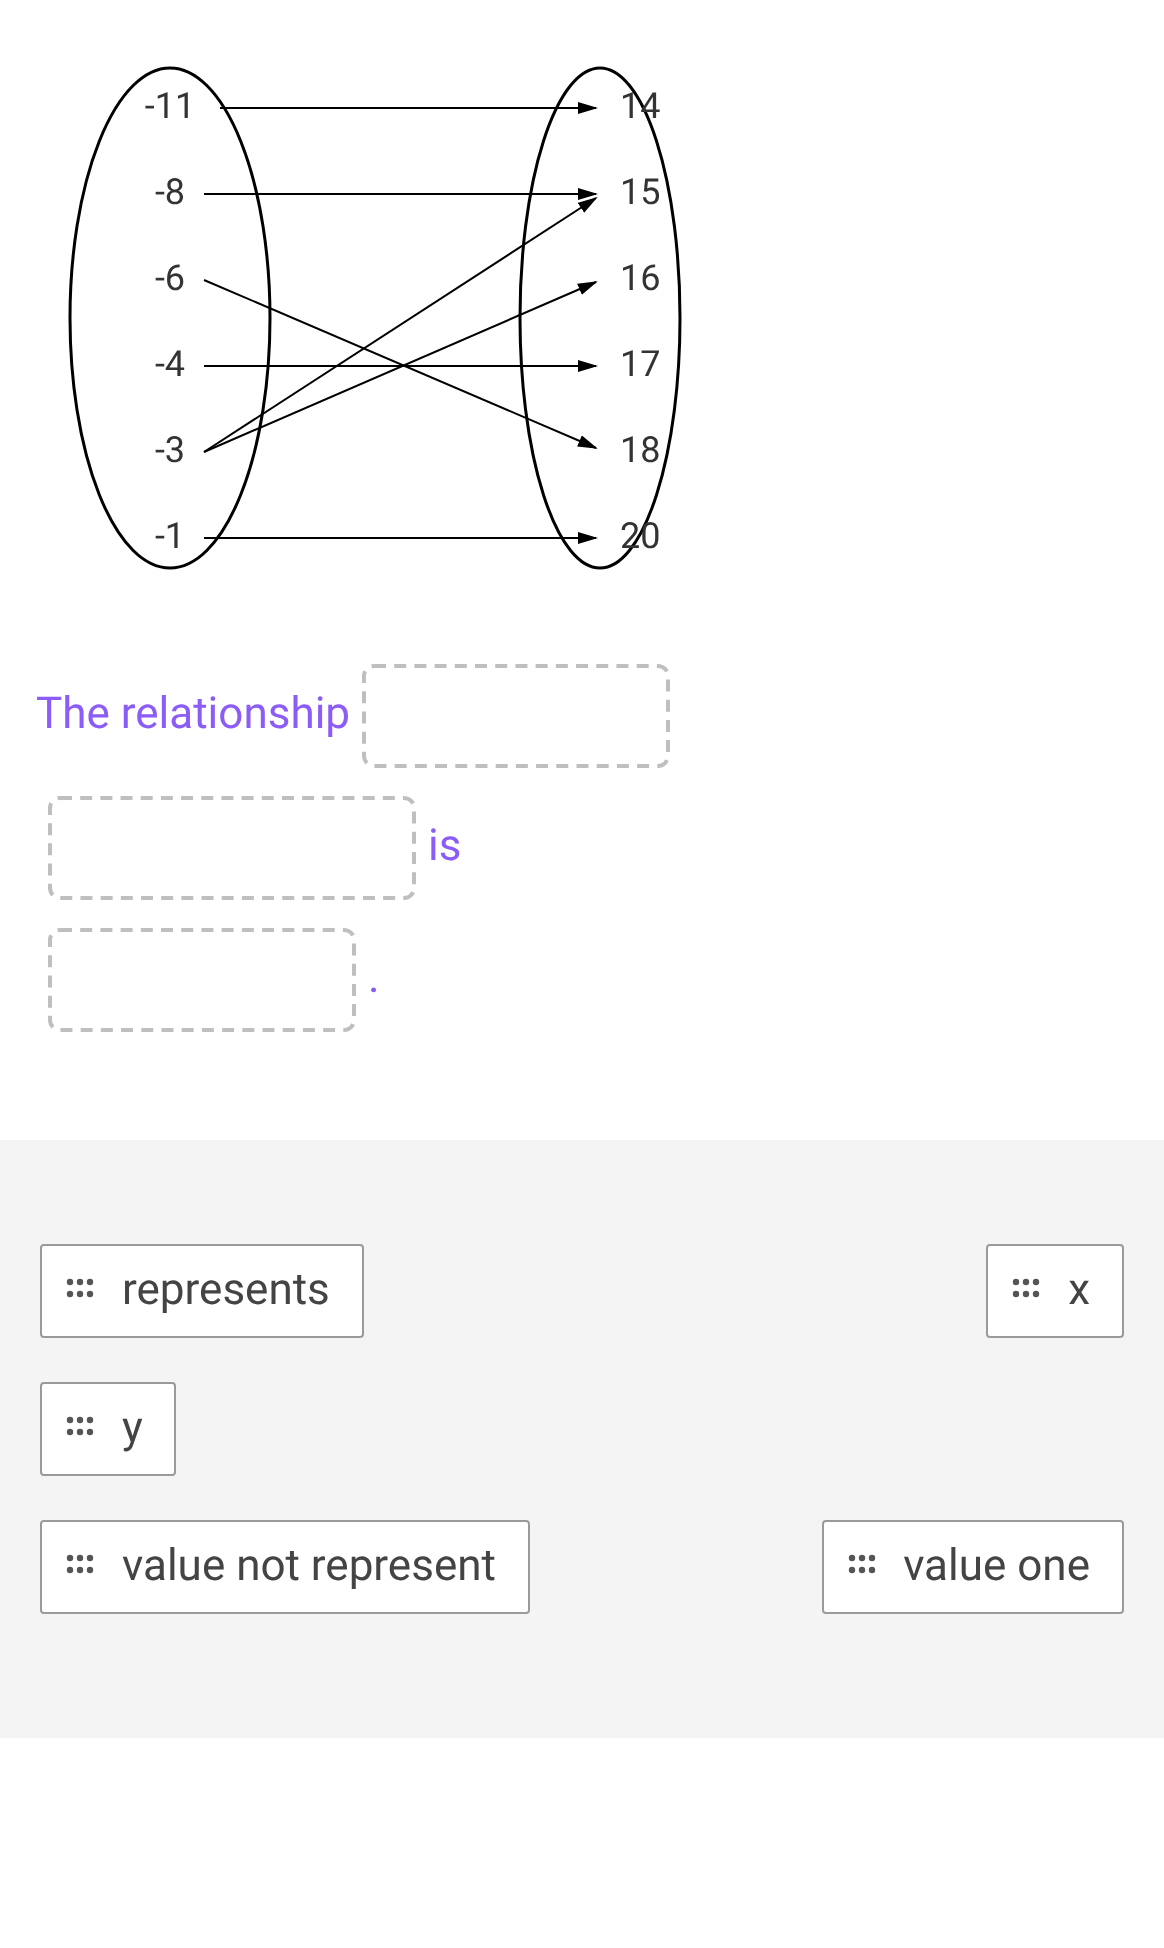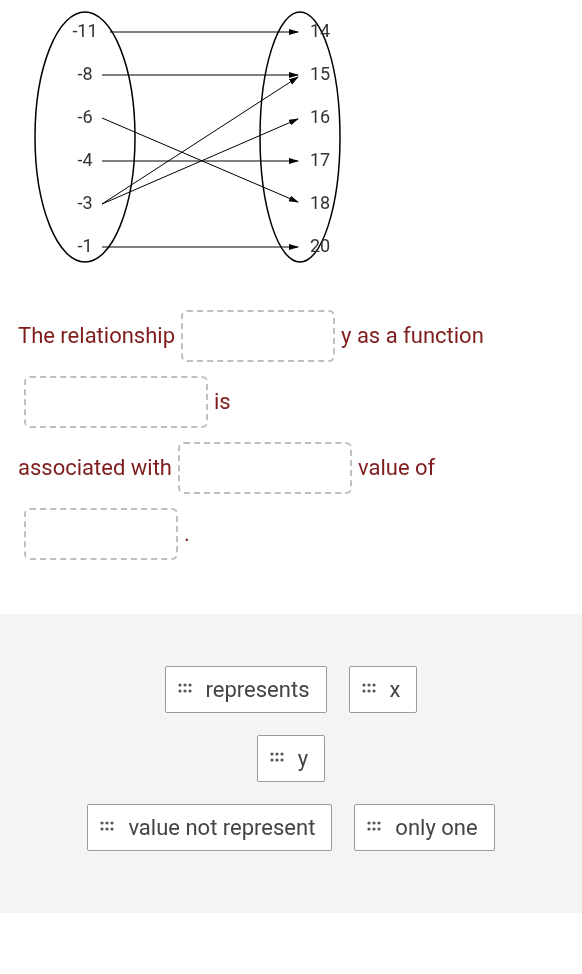--- a/index.html
+++ b/index.html
@@ -1,23 +1,23 @@
 <!DOCTYPE html>
 <html><head>
 <meta charset="utf-8">
 <style>
   html,body{margin:0;padding:0;font-family:-apple-system,BlinkMacSystemFont,"Segoe UI",Roboto,Helvetica,Arial,sans-serif;color:#3c3c3c;background:#fff}
   .page{width:582px}
-  .diagram-wrap{padding:2px 0 10px 30px}
-  .sentence-area{padding:10px 18px 40px 18px;font-size:22px;line-height:1.3;color:#7f1d1d}
+  .diagram-wrap{padding:24px 0 10px 30px}
+  .sentence-area{padding:10px 18px 40px 18px;font-size:22px;line-height:1.3;color:#8b5cf6}
   .sentence-area .line{display:flex;align-items:center;flex-wrap:nowrap;margin:14px 0}
   .slot{display:inline-block;border:2.5px dashed #bfbfbf;border-radius:6px;height:48px;min-width:150px;vertical-align:middle;margin:0 6px}
   .txt{white-space:nowrap}
   .bank{background:#f4f4f4;padding:30px 20px 40px 20px}
-  .bank-row{display:flex;justify-content:center;gap:22px;margin:22px 0}
+  .bank-row{display:flex;justify-content:space-between;gap:22px;margin:22px 0}
   .tile{background:#fff;border:1px solid #9a9a9a;border-radius:2px;padding:10px 16px 10px 12px;display:inline-flex;align-items:center;font-size:22px;color:#444;cursor:grab;user-select:none}
   .grip{display:inline-block;width:18px;margin-right:10px;line-height:0}
   .grip svg{display:block}
   .shorter{min-width:150px}
 </style>
 </head>
 <body>
 
 <div class="page">
 
@@ -53,30 +53,24 @@
       <line x1="72" y1="202" x2="268" y2="75" stroke="#000" stroke-width="1" marker-end="url(#arrow)"></line>
       <line x1="72" y1="202" x2="268" y2="117" stroke="#000" stroke-width="1" marker-end="url(#arrow)"></line>
       <line x1="72" y1="245" x2="268" y2="245" stroke="#000" stroke-width="1" marker-end="url(#arrow)"></line>
     </svg>
   </div>
 
   <div class="sentence-area">
     <div class="line">
       <span class="txt">The relationship</span>
       <span class="slot"></span>
-      <span class="txt">y as a function</span>
     </div>
     <div class="line">
       <span class="slot" style="min-width:180px"></span>
       <span class="txt">is</span>
-    </div>
-    <div class="line">
-      <span class="txt">associated with</span>
-      <span class="slot" style="min-width:170px"></span>
-      <span class="txt">value of</span>
     </div>
     <div class="line">
       <span class="slot shorter"></span>
       <span class="txt">.</span>
     </div>
   </div>
 
   <div class="bank">
     <div class="bank-row">
       <div class="tile">
@@ -139,18 +133,18 @@
         <span class="grip">
           <svg width="14" height="14" viewBox="0 0 14 14">
               <circle cx="2" cy="2" r="1.6" fill="#555"></circle>
               <circle cx="7" cy="2" r="1.6" fill="#555"></circle>
               <circle cx="12" cy="2" r="1.6" fill="#555"></circle>
               <circle cx="2" cy="8" r="1.6" fill="#555"></circle>
               <circle cx="7" cy="8" r="1.6" fill="#555"></circle>
               <circle cx="12" cy="8" r="1.6" fill="#555"></circle>
             </svg>
         </span>
-        <span>only one</span>
+        <span>value one</span>
       </div>
     </div>
   </div>
 
 </div>
 
 </body></html>

